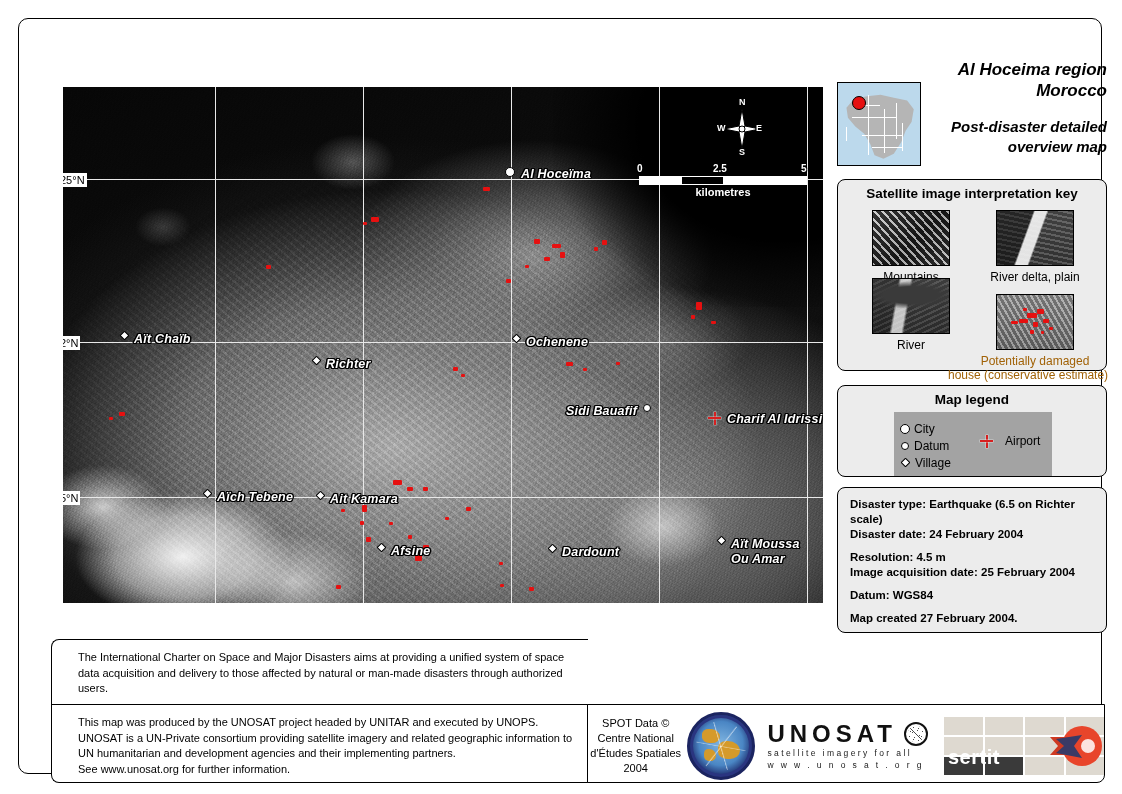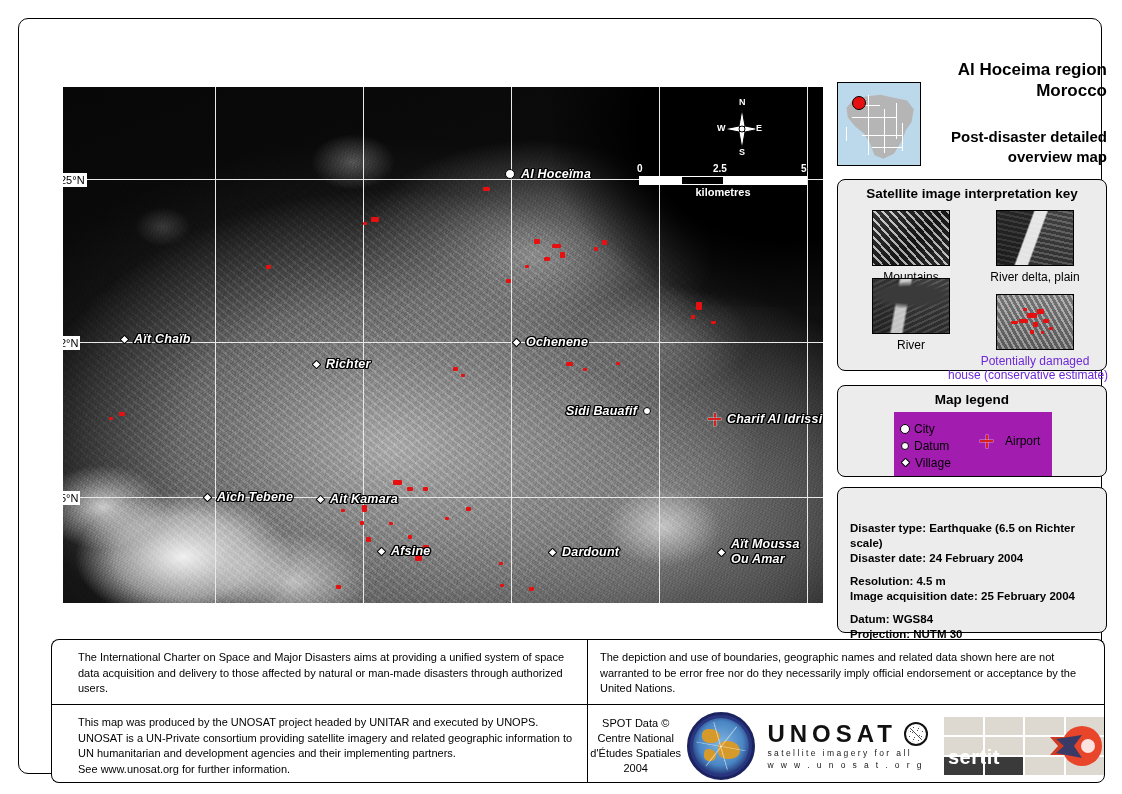--- a/index.html
+++ b/index.html
@@ -63,21 +63,21 @@
   .grid-v{width:1px;top:0;bottom:0;}
   .grid-h{height:1px;left:0;right:0;}
 
   .lat-label{
     position:absolute;background:#fff;color:#000;
     font-size:11px;line-height:12px;padding:1px 2px 1px 1px;
     font-family:"Liberation Sans", sans-serif;white-space:nowrap;
   }
 
   
-  .place{position:absolute;display:flex;align-items:center;white-space:nowrap;}
+  .place{position:absolute;display:flex;align-items:flex-start;white-space:nowrap;}
   .place.rev{flex-direction:row-reverse;}
   .pname{
     font-style:italic;font-weight:bold;font-size:12.5px;color:#fff;
     text-shadow:
       -1px -1px 0 #000, 1px -1px 0 #000, -1px 1px 0 #000, 1px 1px 0 #000,
       0 -1.4px 0 #000, 0 1.4px 0 #000, -1.4px 0 0 #000, 1.4px 0 0 #000;
     letter-spacing:.2px;
   }
   .sym{display:inline-block;border-radius:50%;box-sizing:border-box;}
   .sym-city{width:10px;height:10px;background:#fff;border:1.6px solid #000;margin-right:6px;}
@@ -104,23 +104,23 @@
   .scalebar{position:absolute;left:576px;top:76px;width:168px;}
   .sb-nums{position:relative;height:13px;}
   .sb-nums span{position:absolute;font-size:10px;font-weight:bold;color:#fff;
     text-shadow:-1px -1px 0 #000,1px -1px 0 #000,-1px 1px 0 #000,1px 1px 0 #000;}
   .sb-bar{display:flex;height:7px;border:1px solid #fff;box-sizing:content-box;}
   .sb-seg{flex:1;}
   .sb-cap{text-align:center;font-size:11px;font-weight:bold;color:#fff;margin-top:1px;
     text-shadow:-1px -1px 0 #000,1px -1px 0 #000,-1px 1px 0 #000,1px 1px 0 #000;}
 
   
-  .title-block{position:absolute;left:920px;top:40px;width:168px;text-align:right;}
+  .title-block{position:absolute;left:920px;top:40px;width:168px;text-align:right;font-style:italic;}
   .title-l1{font-size:17px;font-weight:bold;color:#000;line-height:21px;}
-  .title-l2{font-size:15px;font-weight:bold;color:#000;line-height:20px;margin-top:26px;}
+  .title-l2{font-size:15px;font-weight:bold;color:#000;line-height:20px;margin-top:16px;}
   .locator{
     position:absolute;left:818px;top:63px;width:82px;height:82px;
     border:1px solid #000;background:#bcd9ec;overflow:hidden;
   }
   .loc-land{
     position:absolute;left:4px;top:6px;width:74px;height:72px;
     background:#b5b5b5;
     clip-path:polygon(6% 26%,16% 14%,34% 10%,52% 8%,70% 12%,88% 16%,97% 28%,94% 46%,86% 58%,80% 74%,70% 90%,56% 97%,44% 92%,38% 76%,30% 62%,18% 52%,8% 40%);
   }
   .loc-b{position:absolute;background:#fff;}
@@ -148,35 +148,35 @@
   .kt-river{background:
     radial-gradient(ellipse 46px 14px at 38px 16px, #3a3a3a 0 60%, rgba(0,0,0,0) 100%),
     linear-gradient(100deg, rgba(0,0,0,.55) 0 30%, rgba(215,215,215,.85) 33% 44%, rgba(0,0,0,.45) 47% 100%),
     repeating-linear-gradient(-25deg, rgba(255,255,255,.2) 0 2px, rgba(0,0,0,.2) 2px 5px),
     linear-gradient(#8a8a8a,#5f5f5f);}
   .kt-damaged{background:
     repeating-linear-gradient(60deg, rgba(255,255,255,.25) 0 2px, rgba(0,0,0,.25) 2px 5px),
     linear-gradient(#9b9b9b,#777);}
   .kt-damaged i{position:absolute;background:#e61010;border-radius:1px;display:block;}
   .key-label{font-size:12px;color:#000;margin-top:4px;line-height:14px;}
-  .key-label.red{color:#6d28d9;}
+  .key-label.red{color:#a16207;}
 
   .legend-panel{left:818px;top:366px;width:270px;height:92px;}
   .legend-inner{
-    position:absolute;left:56px;top:26px;width:158px;height:64px;background:#a21caf;
+    position:absolute;left:56px;top:26px;width:158px;height:64px;background:#a3a3a3;
   }
   .legend-rows{position:absolute;left:6px;top:8px;}
   .lrow{display:flex;align-items:center;height:17px;}
   .lrow .txt{font-size:12px;color:#000;margin-left:4px;}
   .legend-air{position:absolute;left:86px;top:22px;display:flex;align-items:center;}
   .legend-air .txt{font-size:12px;color:#000;margin-left:6px;}
 
   .info-panel{left:818px;top:468px;width:270px;height:146px;}
   .info-txt{position:absolute;left:12px;top:9px;right:0;
-    font-size:11.5px;font-weight:bold;color:#000;line-height:15px;margin-top:24px;}
+    font-size:11.5px;font-weight:bold;color:#000;line-height:15px;}
   .info-txt p{margin:0;}
   .info-txt .gap{height:8px;}
 
   
   .foot{position:absolute;border:1.5px solid #000;box-sizing:border-box;background:#fff;}
   .foot-tl{left:32px;top:620px;width:537px;height:66px;border-radius:8px 0 0 0;border-right:none;border-bottom:none;}
   .foot-tr{left:568px;top:620px;width:518px;height:66px;border-radius:0 8px 0 0;border-bottom:none;}
   .foot-bl{left:32px;top:685px;width:537px;height:79px;border-radius:0 0 0 8px;border-right:none;}
   .foot-br{left:568px;top:685px;width:518px;height:79px;border-radius:0 0 8px 0;}
   .foot p{margin:0;font-size:11px;line-height:15.5px;color:#000;}
@@ -435,40 +435,34 @@
 
   <div class="panel info-panel">
     <div class="info-txt">
       <p>Disaster type: Earthquake (6.5 on Richter scale)</p>
       <p>Disaster date: 24 February 2004</p>
       <div class="gap"></div>
       <p>Resolution: 4.5 m</p>
       <p>Image acquisition date: 25 February 2004</p>
       <div class="gap"></div>
       <p>Datum: WGS84</p>
-      <p>Projection: NUTM 30</p>
       <div class="gap"></div>
       <p>Map created 27 February 2004.</p>
     </div>
   </div>
 
   <div class="foot foot-tl">
     <div class="body">
       <p>The International Charter on Space and Major Disasters aims at providing a unified system of space data acquisition and delivery to those affected by natural or man-made disasters through authorized users.</p>
       <div class="sp"></div>
       <p>Since 1 July 2003 the Charter is available to support the United Nations with satellite imagery.</p>
       <p>Contact the UN Office for Outer Space Affairs for further information (oosa@unvienna.org).</p>
     </div>
   </div>
 
-  <div class="foot foot-tr">
-    <div class="body">
-      <p>The depiction and use of boundaries, geographic names and related data shown here are not warranted to be error free nor do they necessarily imply official endorsement or acceptance by the United Nations.</p>
-    </div>
-  </div>
 
   <div class="foot foot-bl">
     <div class="body">
       <p>This map was produced by the UNOSAT project headed by UNITAR and executed by UNOPS.</p>
       <p>UNOSAT is a UN-Private consortium providing satellite imagery and related geographic information to UN humanitarian and development agencies and their implementing partners.</p>
       <p>See www.unosat.org for further information.</p>
     </div>
   </div>
 
   <div class="foot foot-br">

